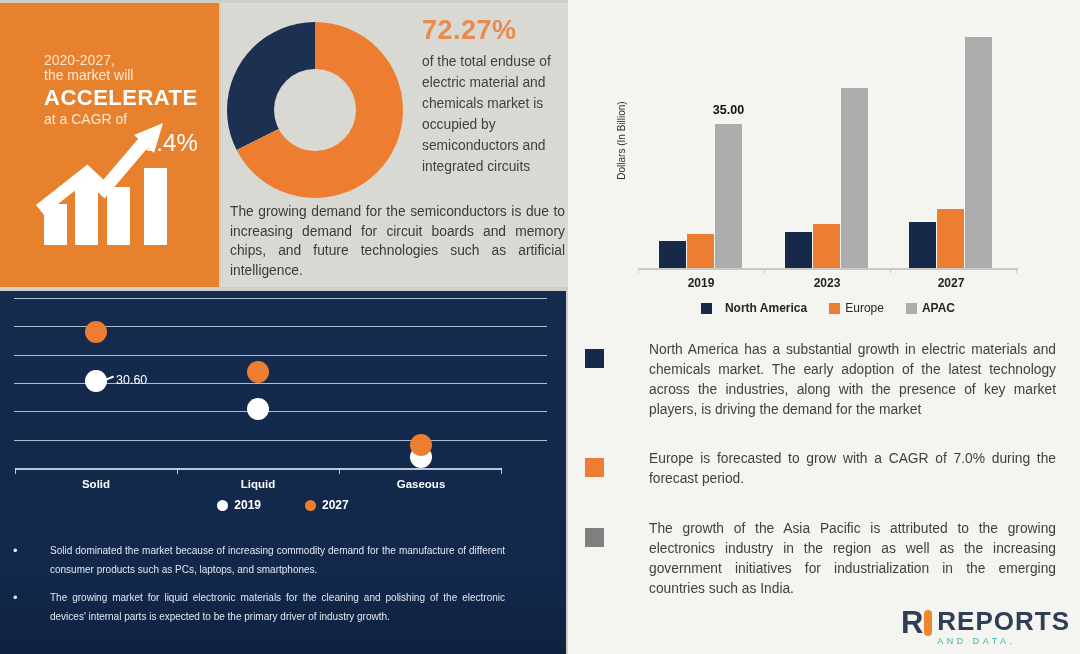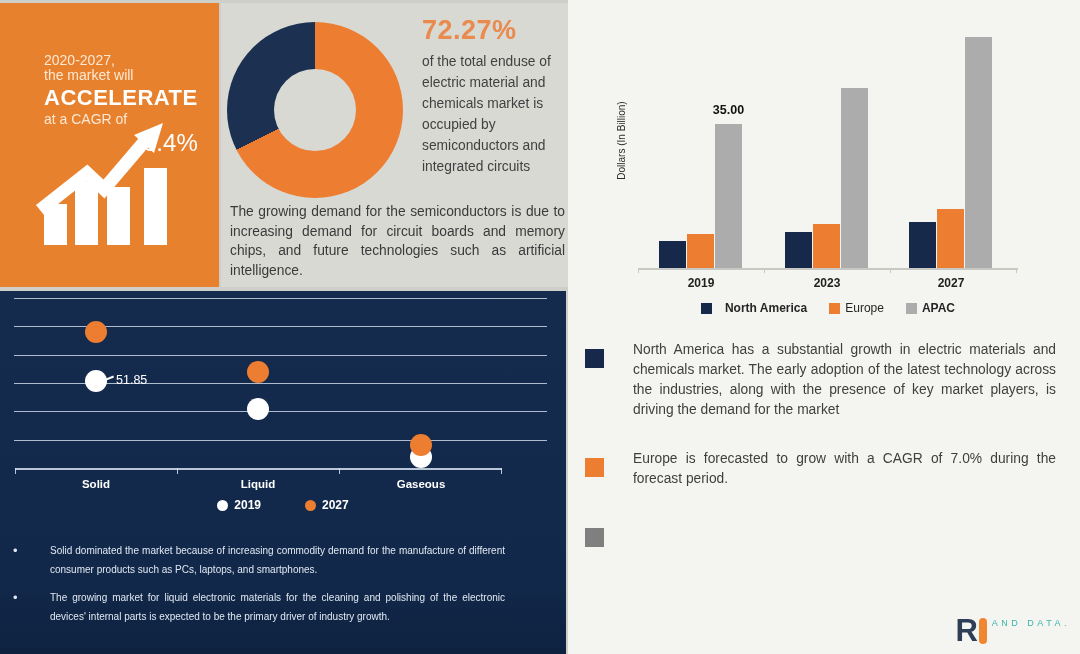--- a/index.html
+++ b/index.html
@@ -35,21 +35,21 @@
   .fb-item{display:flex;margin-bottom:9px;}
   .fb-marker{width:16px;color:#e0e8f2;font-size:13px;line-height:19px;}
   .fb-text{flex:1;font-size:10px;line-height:19px;color:#e0e8f2;text-align:justify;margin-left:21px;}
 
   
   #panel-right{left:568px;top:0;width:512px;height:654px;background:#f4f4f0;}
   #barchart{position:absolute;left:0;top:0;width:512px;height:330px;}
   #ylabel{position:absolute;left:-47px;top:135px;width:200px;text-align:center;
     transform:rotate(-90deg);font-size:10px;color:#2b2b2b;}
   #insights{position:absolute;left:17px;top:340px;right:24px;}
-  .ins-row{display:flex;align-items:flex-start;margin-bottom:30px;}
+  .ins-row{display:flex;align-items:flex-start;margin-bottom:30px;gap:16px;}
   .ins-sq{width:19px;height:19px;margin-top:9px;flex:0 0 19px;}
   .ins-text{margin-left:29px;flex:1;font-size:13.8px;line-height:1.44;color:#3f3f3f;text-align:justify;}
   #logo{position:absolute;right:10px;bottom:8px;display:flex;align-items:flex-start;}
   .logo-r{font-weight:bold;font-size:31px;line-height:30px;color:#2e3e57;letter-spacing:-2px;}
   .logo-bar{width:8px;height:26px;background:#f0862f;border-radius:4px;margin:2px 5px 0 3px;}
   .logo-main{font-weight:bold;font-size:26px;line-height:26px;color:#2e3e57;letter-spacing:1px;}
   .logo-sub{font-size:9px;color:#3ab5ae;letter-spacing:3.5px;margin-top:2px;}
 </style>
 </head>
 <body>
@@ -99,21 +99,21 @@
       <div style="position: absolute; left: 51px; top: 187px; width: 90px; text-align: center; color: rgb(255, 255, 255); font-size: 11.5px; font-weight: bold;">Solid</div>
       <div style="position: absolute; left: 213px; top: 187px; width: 90px; text-align: center; color: rgb(255, 255, 255); font-size: 11.5px; font-weight: bold;">Liquid</div>
       <div style="position: absolute; left: 376px; top: 187px; width: 90px; text-align: center; color: rgb(255, 255, 255); font-size: 11.5px; font-weight: bold;">Gaseous</div>
       <div style="position: absolute; left: 85px; top: 79.3px; width: 22px; height: 22px; border-radius: 50%; background: rgb(255, 255, 255);"></div>
       <div style="position: absolute; left: 247px; top: 106.5px; width: 22px; height: 22px; border-radius: 50%; background: rgb(255, 255, 255);"></div>
       <div style="position: absolute; left: 410px; top: 154.7px; width: 22px; height: 22px; border-radius: 50%; background: rgb(255, 255, 255);"></div>
       <div style="position: absolute; left: 85px; top: 30px; width: 22px; height: 22px; border-radius: 50%; background: rgb(237, 125, 49);"></div>
       <div style="position: absolute; left: 247px; top: 69.7px; width: 22px; height: 22px; border-radius: 50%; background: rgb(237, 125, 49);"></div>
       <div style="position: absolute; left: 410px; top: 143.3px; width: 22px; height: 22px; border-radius: 50%; background: rgb(237, 125, 49);"></div>
       <div style="position: absolute; left: 101px; top: 87px; width: 13px; height: 1.5px; background: rgb(255, 255, 255); transform: rotate(-22deg);"></div>
-      <div style="position: absolute; left: 116px; top: 82px; color: rgb(255, 255, 255); font-size: 12.5px;">51.85</div>
+      <div style="position: absolute; left: 116px; top: 82px; color: rgb(255, 255, 255); font-size: 12.5px;">30.60</div>
       <div style="position: absolute; left: 0px; width: 566px; top: 207px; display: flex; justify-content: center; gap: 44px;">
         <div style="display: flex; align-items: center; gap: 6px;">
           <div style="width: 11px; height: 11px; border-radius: 50%; background: rgb(255, 255, 255);"></div>
           <div style="color: rgb(255, 255, 255); font-size: 12px; font-weight: bold;">2019</div>
         </div>
         <div style="display: flex; align-items: center; gap: 6px;">
           <div style="width: 11px; height: 11px; border-radius: 50%; background: rgb(237, 125, 49);"></div>
           <div style="color: rgb(255, 255, 255); font-size: 12px; font-weight: bold;">2027</div>
         </div>
       </div>
@@ -170,22 +170,24 @@
     <div class="ins-row">
       <span class="ins-sq" style="background: rgb(22, 41, 75);"></span>
       <div class="ins-text">North America has a substantial growth in electric materials and chemicals market. The early adoption of the latest technology across the industries, along with the presence of key market players, is driving the demand for the market</div>
     </div>
     <div class="ins-row">
       <span class="ins-sq" style="background: rgb(237, 125, 49);"></span>
       <div class="ins-text">Europe is forecasted to grow with a CAGR of 7.0% during the forecast period.</div>
     </div>
     <div class="ins-row">
       <span class="ins-sq" style="background: rgb(127, 127, 127);"></span>
+      <div class="ins-text">The growth of the Asia Pacific is attributed to the growing electronics industry in the region as well as the increasing government initiatives for industrialization in the emerging countries such as India.</div>
     </div>
   </div>
   <div id="logo">
     <span class="logo-r">R</span>
     <span class="logo-bar"></span>
     <div>
+      <div class="logo-main">REPORTS</div>
       <div class="logo-sub">AND DATA.</div>
     </div>
   </div>
 </div>
 
 </body></html>

